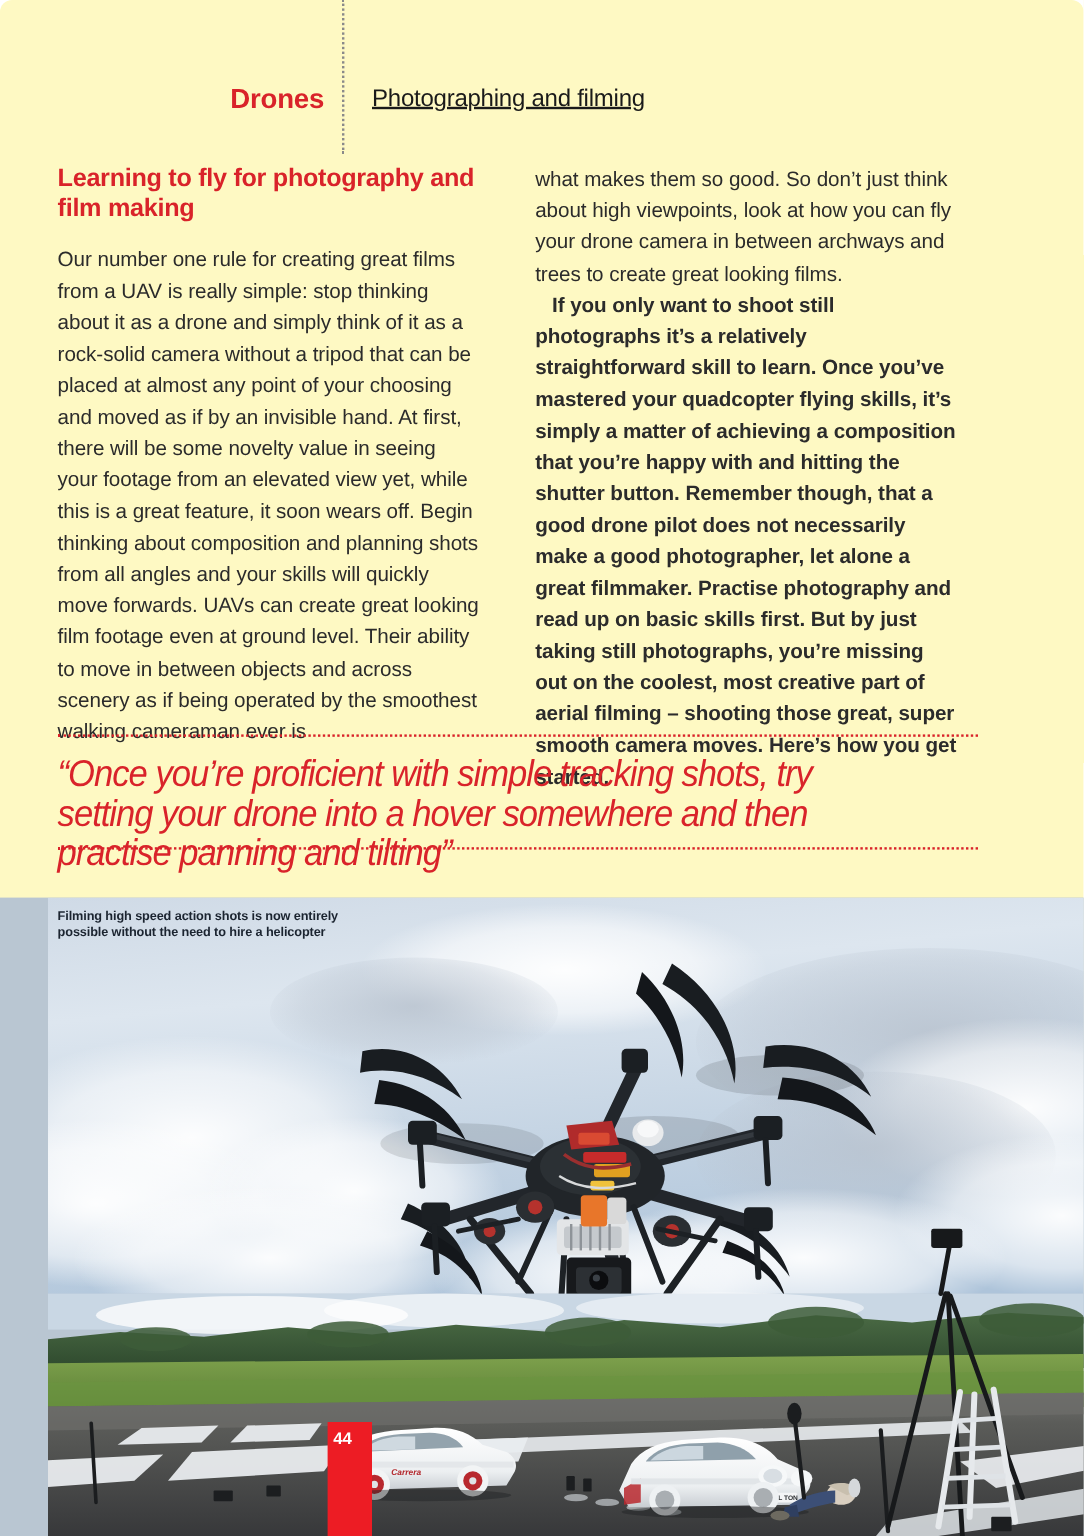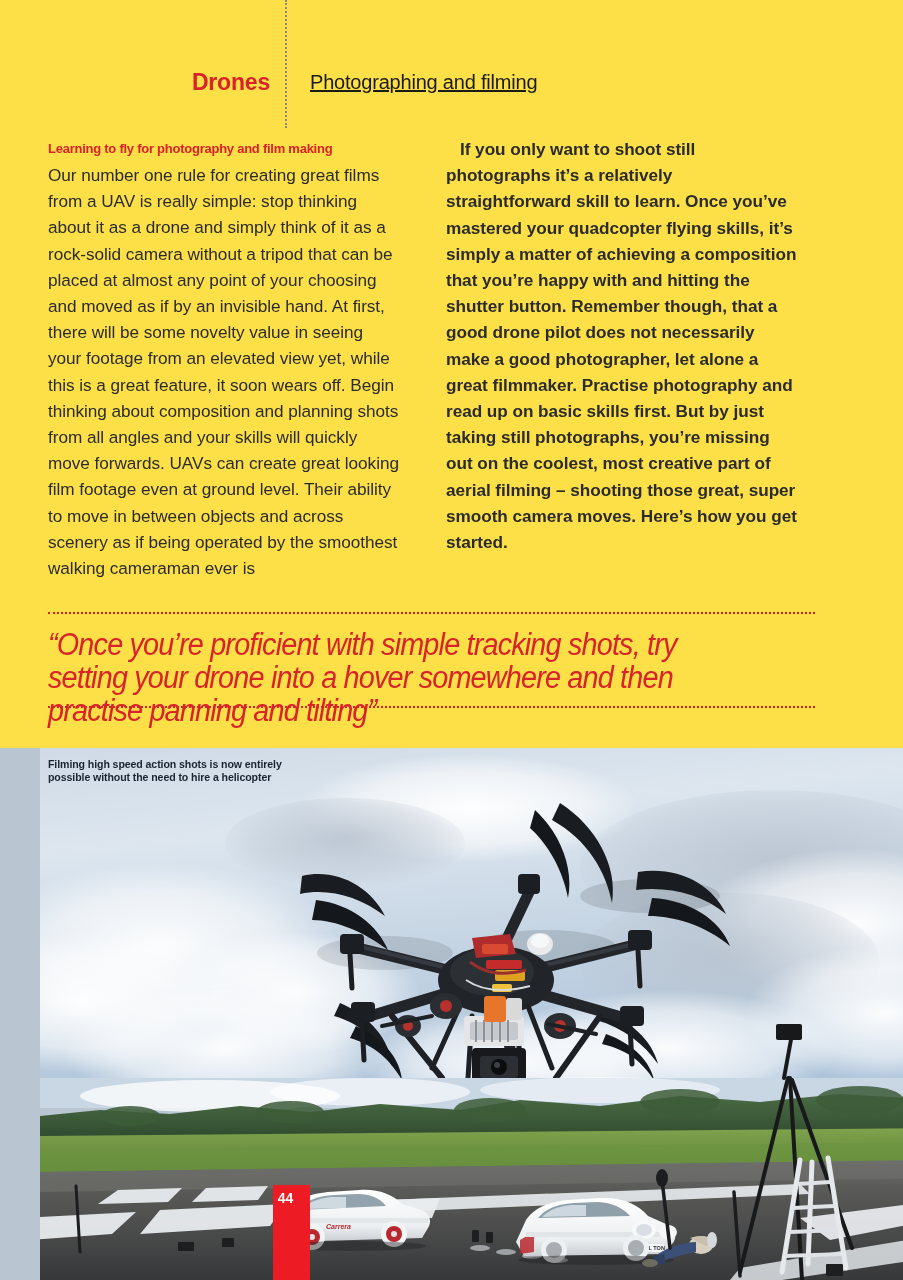--- a/index.html
+++ b/index.html
@@ -14,21 +14,22 @@
     overflow: hidden;
     font-family: "Liberation Sans", sans-serif;
     color: #231f20;
   }
 
   .page {
     position: absolute;
     inset: 0;
     width: 903px;
     height: 1280px;
-    background: #fde047;
+    background: #fef9c3;
+    border-radius: 10px;
   }
 
   
   .header {
     position: absolute;
     left: 0;
     top: 0;
     width: 903px;
     height: 128px;
   }
@@ -73,23 +74,23 @@
     line-height: 26.2px;
     color: #2b2b2b;
     letter-spacing: -0.05px;
   }
   .col-left { left: 48px; }
   .col-right { left: 446px; }
 
   .subhead {
     color: #d9232a;
     font-weight: bold;
-    font-size: 13px;
+    font-size: 21px;
     line-height: 25px;
-    margin: 0 0 1px 0;
+    margin: 0 0 17px 0;
     letter-spacing: -0.25px;
   }
   .col p {
     margin: 0;
   }
   .col p.indent {
     text-indent: 14px;
     font-weight: bold;
   }
 
@@ -176,20 +177,21 @@
     <div class="kicker">Drones</div>
     <div class="section-title">Photographing and filming</div>
   </div>
 
   <div class="col col-left">
     <div class="subhead">Learning to fly for photography and film making</div>
     <p>Our number one rule for creating great films from a UAV is really simple: stop thinking about it as a drone and simply think of it as a rock-solid camera without a tripod that can be placed at almost any point of your choosing and moved as if by an invisible hand. At first, there will be some novelty value in seeing your footage from an elevated view yet, while this is a great feature, it soon wears off. Begin thinking about composition and planning shots from all angles and your skills will quickly move forwards. UAVs can create great looking film footage even at ground level. Their ability to move in between objects and across scenery as if being operated by the smoothest walking cameraman ever is</p>
   </div>
 
   <div class="col col-right">
+    <p>what makes them so good. So don’t just think about high viewpoints, look at how you can fly your drone camera in between archways and trees to create great looking films.</p>
     <p class="indent">If you only want to shoot still photographs it’s a relatively straightforward skill to learn. Once you’ve mastered your quadcopter flying skills, it’s simply a matter of achieving a composition that you’re happy with and hitting the shutter button. Remember though, that a good drone pilot does not necessarily make a good photographer, let alone a great filmmaker. Practise photography and read up on basic skills first. But by just taking still photographs, you’re missing out on the coolest, most creative part of aerial filming – shooting those great, super smooth camera moves. Here’s how you get started.</p>
   </div>
 
   <div class="pullquote">
     <div class="pullquote-text">“Once you’re proficient with simple tracking shots, try setting your drone into a hover somewhere and then practise panning and tilting”</div>
   </div>
 
   <div class="photo">
     <svg width="903" height="532" viewBox="0 0 903 532">
       <defs>

